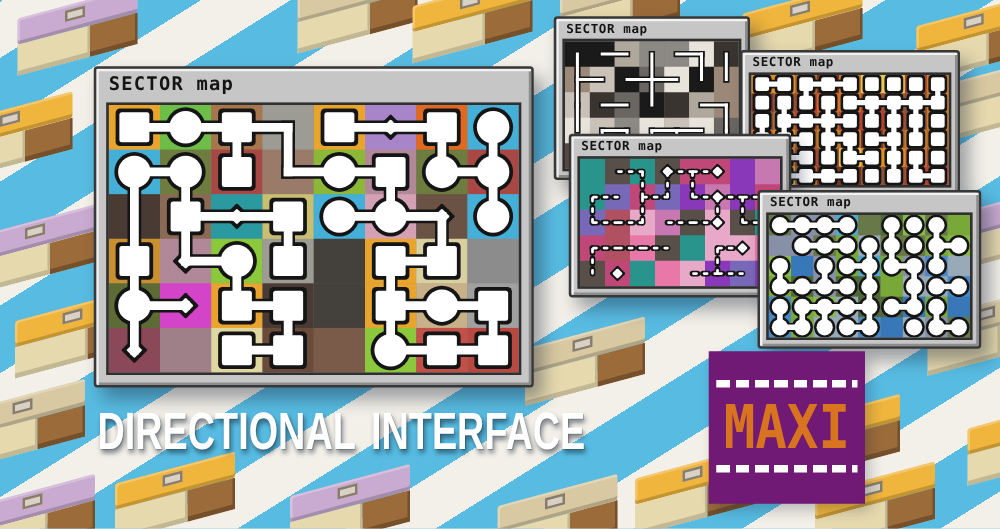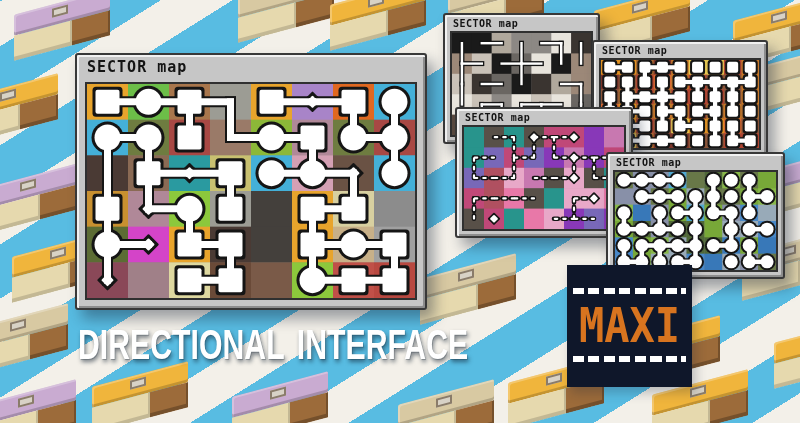--- a/index.html
+++ b/index.html
@@ -871,21 +871,21 @@
           <circle cx="44.72222222222222" cy="89.83333333333333" r="6.5" fill="#ffffff"></circle>
           <circle cx="62.611111111111114" cy="89.83333333333333" r="6.5" fill="#ffffff"></circle>
           <circle cx="80.5" cy="89.83333333333333" r="6.5" fill="#ffffff"></circle>
           <circle cx="116.27777777777779" cy="89.83333333333333" r="6.5" fill="#ffffff"></circle>
           <circle cx="134.16666666666666" cy="89.83333333333333" r="6.5" fill="#ffffff"></circle>
           <circle cx="152.05555555555557" cy="89.83333333333333" r="6.5" fill="#ffffff"></circle>
         </svg>
       </div>
   </div>
 
-  <div class="maxi" style="background: #0f172a;">
+  <div class="maxi" style="background: #701a75; margin-top: 16px;">
     <div class="dash dash-top" style="background: repeating-linear-gradient(90deg, rgb(255, 255, 255) 0px, rgb(255, 255, 255) 11px, transparent 11px, transparent 15.5px);"></div>
     <div class="maxi-text" style="color: rgb(216, 116, 31);">MAXI</div>
     <div class="dash dash-bottom" style="background: repeating-linear-gradient(90deg, rgb(255, 255, 255) 0px, rgb(255, 255, 255) 11px, transparent 11px, transparent 15.5px);"></div>
   </div>
 
   <div class="window win-main">
     <div class="titlebar">
       <span>SECTOR map</span>
     </div>
     <div class="map">

